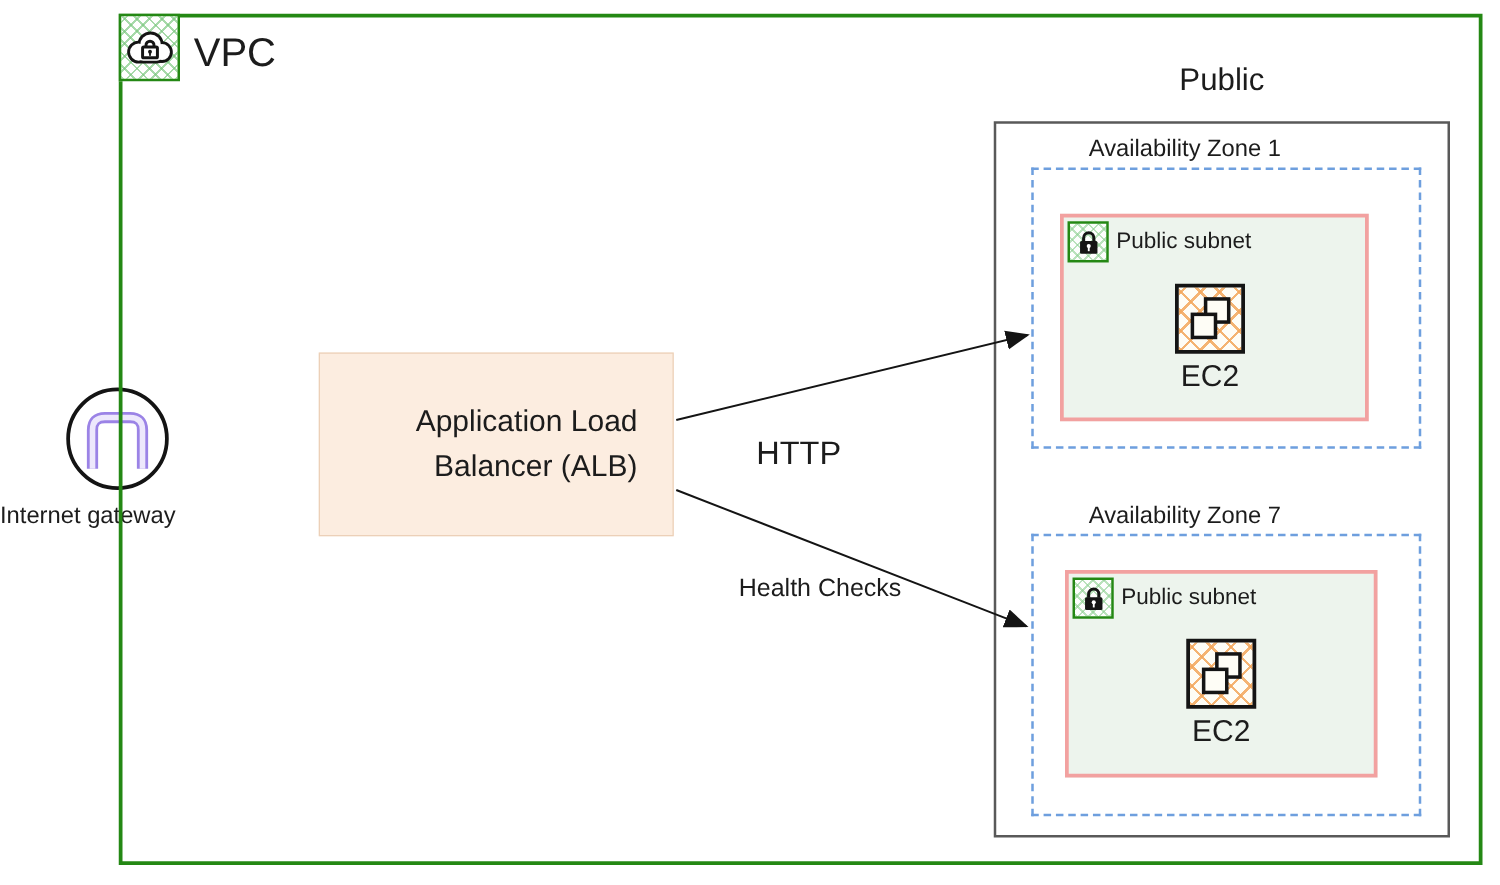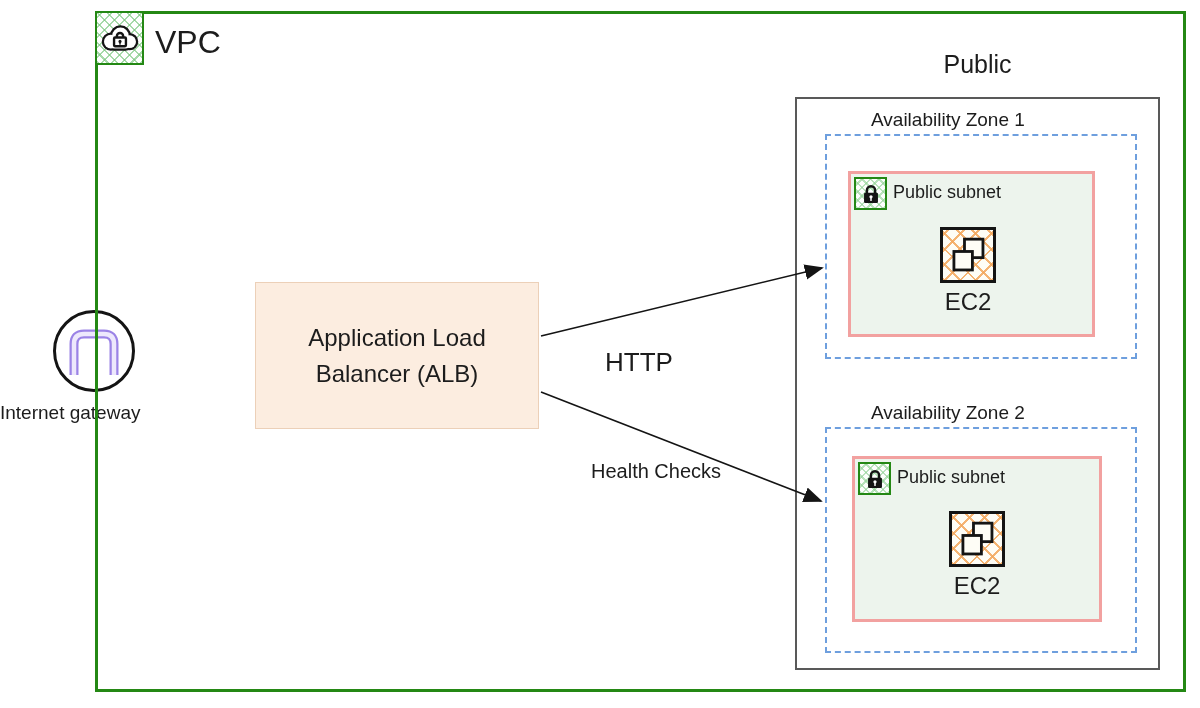--- a/index.html
+++ b/index.html
@@ -16,21 +16,21 @@
   .vpc-rect{left:95px;top:11px;width:1091px;height:681px;border:3px solid var(--vpc-green,#248814);background:transparent;}
   .vpc-icon{left:95px;top:11px;width:49px;height:54px;border:2px solid var(--vpc-green,#248814);
     background-color:#fff;display:flex;align-items:center;justify-content:center;
     background-image:repeating-linear-gradient(45deg,rgba(121,198,125,.65) 0 1.5px,transparent 1.5px 7px),
                      repeating-linear-gradient(-45deg,rgba(121,198,125,.65) 0 1.5px,transparent 1.5px 7px);}
   .vpc-label{left:155px;top:24px;font-size:32px;}
 
   
   .alb-box{left:255px;top:282px;width:284px;height:147px;background:var(--alb-fill,#FCEDE0);
     border:1px solid var(--alb-border,#ECD0B8);display:flex;align-items:center;justify-content:center;
-    text-align:center;font-size:24px;line-height:1.5;padding:0 28px;}
+    text-align:right;font-size:24px;line-height:1.5;padding:0 28px;}
 
   
   .targets-title{left:795px;top:50px;width:365px;text-align:center;font-size:25px;}
   .targets-box{left:795px;top:97px;width:365px;height:573px;border:2px solid var(--targets-border,#595959);}
   .az-label{font-size:19px;margin-left:40px;}
   .az1-label{left:831px;top:109px;}
   .az2-label{left:831px;top:402px;}
   .az-box{border:2px dashed var(--az-dash,#6E9FDE);}
   .az1-box{left:825px;top:134px;width:312px;height:225px;}
   .az2-box{left:825px;top:427px;width:312px;height:226px;}
@@ -113,21 +113,21 @@
     <div class="subnet-label">Public subnet</div>
   </div>
   <div class="abs ec2-icon ec2-1">
     <svg width="44" height="44" viewBox="0 0 50 50">
       <rect x="21" y="7" width="21" height="21" fill="#FEFDF6" stroke="#141414" stroke-width="3.2"></rect>
       <rect x="9" y="21" width="21" height="21" fill="#FEFDF6" stroke="#141414" stroke-width="3.2"></rect>
     </svg>
   </div>
   <div class="abs ec2-label ec2-label-1">EC2</div>
 
-  <div class="abs az-label az2-label">Availability Zone 2</div>
+  <div class="abs az-label az2-label">Availability Zone 7</div>
   <div class="abs az-box az2-box"></div>
   <div class="abs subnet subnet2">
     <div class="lock-badge">
       <svg width="18" height="22" viewBox="0 0 22 26">
         <path d="M6 12 V8.5 a5 5 0 0 1 10 0 V12" fill="none" stroke="#141414" stroke-width="3"></path>
         <rect x="2.5" y="11.5" width="17" height="12.5" rx="1.5" fill="#141414"></rect>
         <circle cx="11" cy="16.5" r="2" fill="#fff"></circle>
           <rect x="10.1" y="17.5" width="1.8" height="4" fill="#fff"></rect>
       </svg>
     </div>

